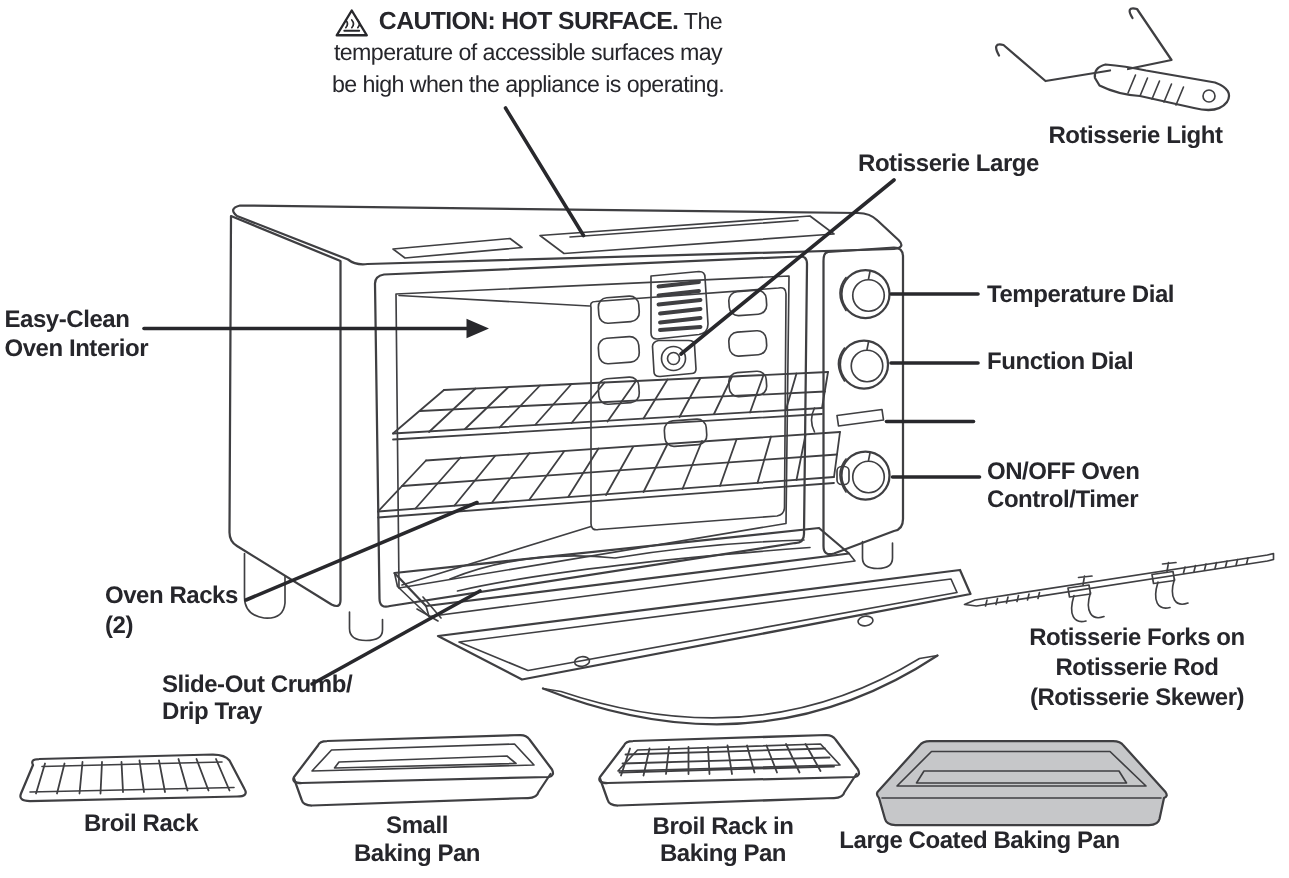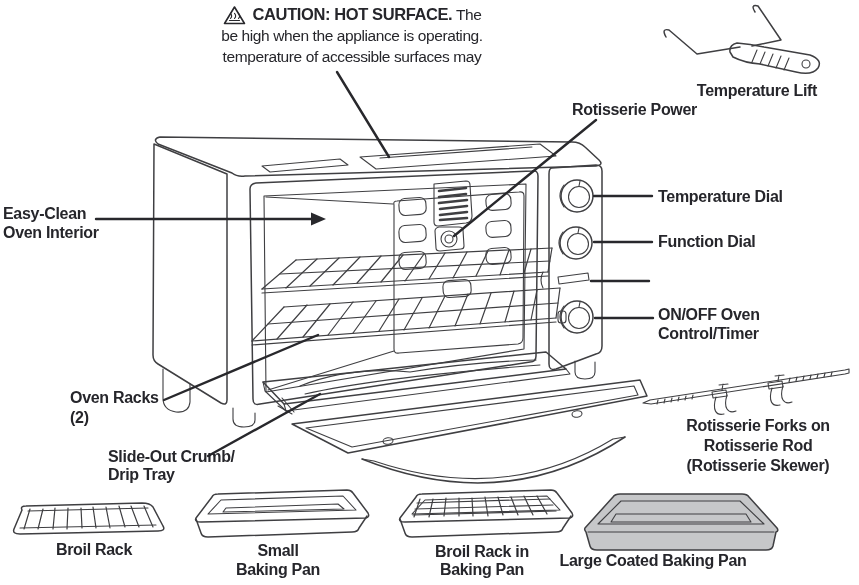--- a/index.html
+++ b/index.html
@@ -190,26 +190,26 @@
 
   <div class="caution">
     <div class="row1">
       <svg width="23" height="20" viewBox="0 0 23 20">
         <path d="M11.5,2 L21.5,18.5 L1.5,18.5 Z" style="stroke:#28282c;stroke-width:1.6"></path>
         <path d="M6.5,15.5 L16.5,15.5" style="stroke:#28282c;stroke-width:1.2"></path>
         <path d="M7.5,13.5 c1.6,-1.8 1.6,-3.4 0,-5.2 M11.5,13.5 c1.6,-1.8 1.6,-3.4 0,-5.2 M15.5,13.5 c1.6,-1.8 1.6,-3.4 0,-5.2" style="stroke:#28282c;stroke-width:1.1"></path>
       </svg>
       <span><b>CAUTION: HOT SURFACE.</b><span class="c-rest"> The</span></span>
     </div>
+    <div>temperature of accessible surfaces may</div>
     <div>be high when the appliance is operating.</div>
-    <div>temperature of accessible surfaces may</div>
   </div>
 
-  <div class="lbl ctr" style="left:657px;top:81px;width:200px;">Temperature Lift</div>
-  <div class="lbl" style="left:572px;top:100px;">Rotisserie Power</div>
+  <div class="lbl ctr" style="left:657px;top:81px;width:200px;">Rotisserie Light</div>
+  <div class="lbl" style="left:572px;top:100px;">Rotisserie Large</div>
   <div class="lbl" style="left:658px;top:187px;">Temperature Dial</div>
   <div class="lbl" style="left:658px;top:232px;">Function Dial</div>
   <div class="lbl" style="left:3px;top:204px;">Easy-Clean
 Oven Interior</div>
   <div class="lbl" style="left:658px;top:305px;">ON/OFF Oven
 Control/Timer</div>
   <div class="lbl lh20" style="left:70px;top:388px;">Oven Racks
 (2)</div>
   <div class="lbl lh18" style="left:72px;top:448px;margin-left:36px;">Slide-Out Crumb/
 Drip Tray</div>

